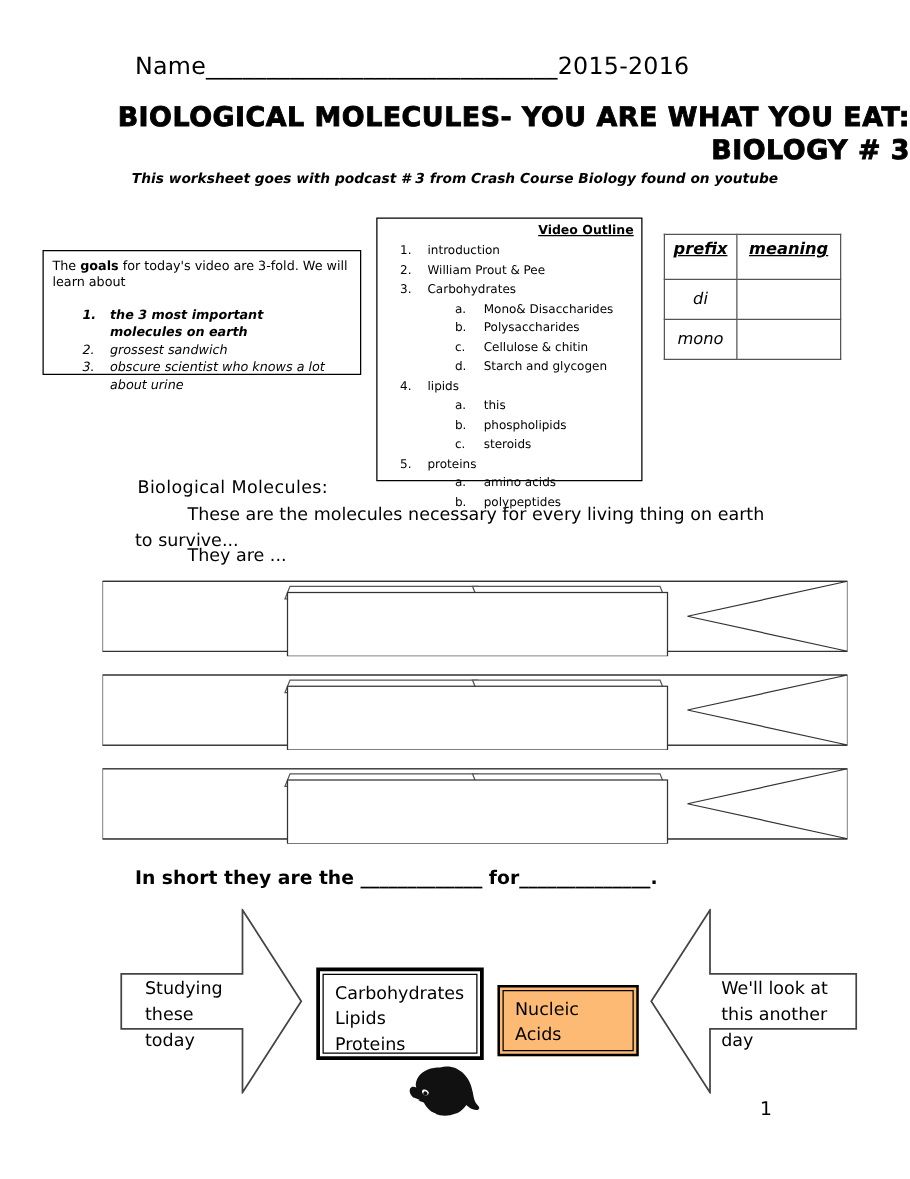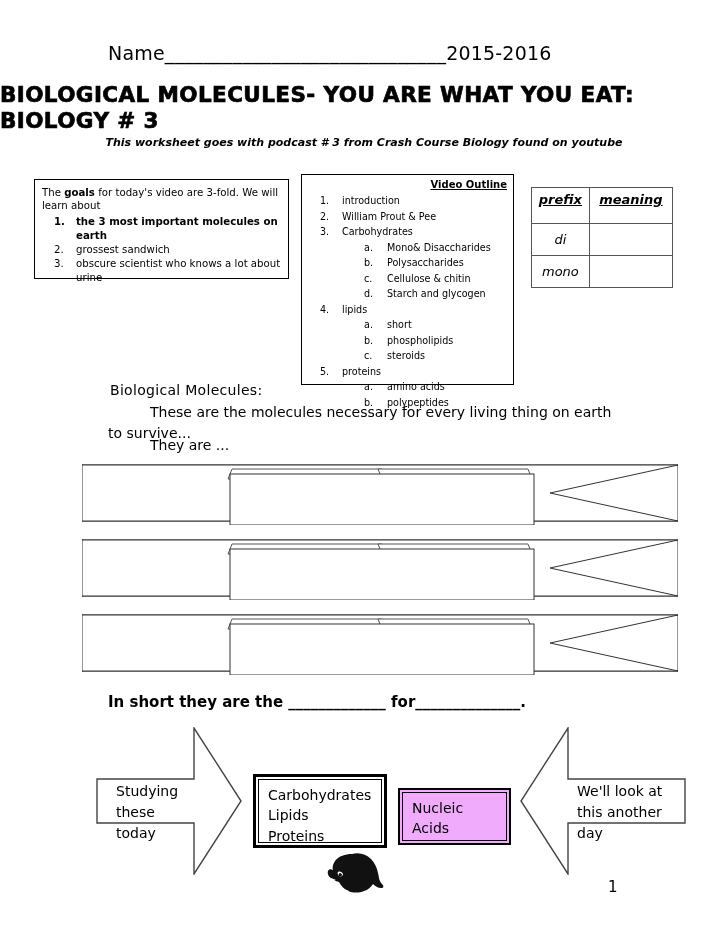--- a/index.html
+++ b/index.html
@@ -26,21 +26,21 @@
     align-items: baseline;
     font-size: 19px;
     letter-spacing: .2px;
   }
   .name-label { white-space: pre; }
   .year { font-size: 19px; }
 
   .title1, .title2 {
     position: absolute;
     left: 0; width: 728px;
-    text-align: left;
+    text-align: right;
     font-family: "DejaVu Sans", sans-serif;
     font-weight: bold;
     letter-spacing: .4px;
     -webkit-text-stroke: 0.7px #000;
   }
   .title1 { top: 82px; font-size: 21.5px; }
   .title2 { top: 108px; font-size: 21.5px; }
 
   .subtitle {
     position: absolute;
@@ -48,32 +48,33 @@
     top: 136px;
     text-align: center;
     font-size: 11px;
     font-style: italic;
     font-weight: bold;
   }
 
   
   .goals-box {
     position: absolute;
-    left: 34px; top: 179px;
+    left: 34px; top: 200px;
     width: 255px; height: 100px;
     border: 1px solid #000;
     padding: 6px 7px 4px 7px;
     font-size: 10.2px;
     line-height: 1.32;
   }
   .goals-intro { margin: 0 0 2px 0; }
   .goals-list {
-    margin: 0; padding: 0 0 0 34px;
+    margin: 12px; padding: 0 0 0 34px;
     list-style: none;
     counter-reset: g;
+    font-style: italic;
   }
   .goals-list li {
     counter-increment: g;
     position: relative;
     line-height: 1.38;
   }
   .goals-list li::before {
     content: counter(g) ".";
     position: absolute;
     left: -22px;
@@ -203,21 +204,21 @@
     border: 1px solid #000;
     padding: 5px 0 0 9px;
     font-size: 14px;
     line-height: 1.45;
   }
   .dbl-box-thin {
     position: absolute;
     left: 398px; top: 788px;
     width: 113px; height: 57px;
     border: 2px solid #000;
-    background: #f0abfc;
+    background: #fdba74;
     padding: 2px;
   }
   .dbl-box-thin .inner {
     width: 100%; height: 100%;
     border: 1px solid #000;
     padding: 5px 0 0 9px;
     font-size: 14px;
     line-height: 1.45;
   }
 
@@ -260,21 +261,21 @@
     <ul class="ol-lvl1" id="outline-list">
         <li><span class="num">1.</span><span>introduction</span></li>
         <li><span class="num">2.</span><span>William Prout &amp; Pee</span></li>
         <li><span class="num">3.</span><span>Carbohydrates</span><ul class="ol-lvl2">
             <li><span class="num">a.</span><span>Mono&amp; Disaccharides</span></li>
             <li><span class="num">b.</span><span>Polysaccharides</span></li>
             <li><span class="num">c.</span><span>Cellulose &amp; chitin</span></li>
             <li><span class="num">d.</span><span>Starch and glycogen</span></li>
           </ul></li>
         <li><span class="num">4.</span><span>lipids</span><ul class="ol-lvl2">
-            <li><span class="num">a.</span><span>short</span></li>
+            <li><span class="num">a.</span><span>this</span></li>
             <li><span class="num">b.</span><span>phospholipids</span></li>
             <li><span class="num">c.</span><span>steroids</span></li>
           </ul></li>
         <li><span class="num">5.</span><span>proteins</span><ul class="ol-lvl2">
             <li><span class="num">a.</span><span>amino acids</span></li>
             <li><span class="num">b.</span><span>polypeptides</span></li>
           </ul></li>
       </ul>
   </div>
 

